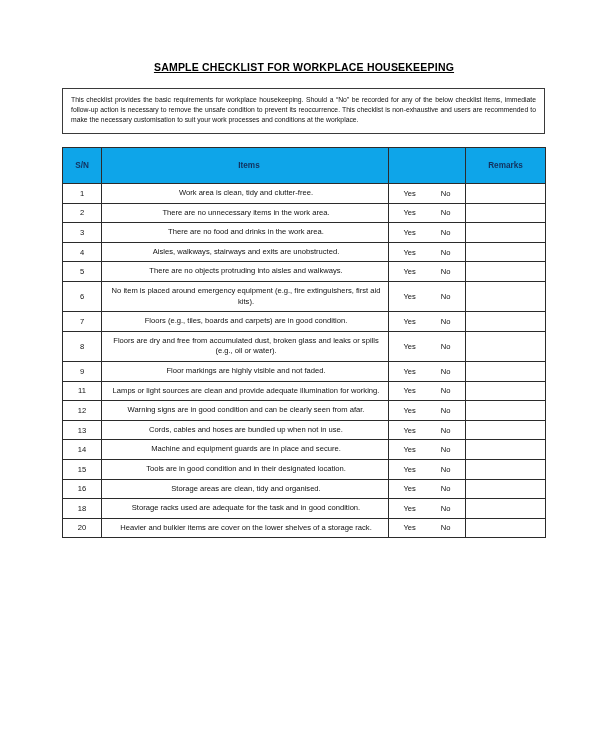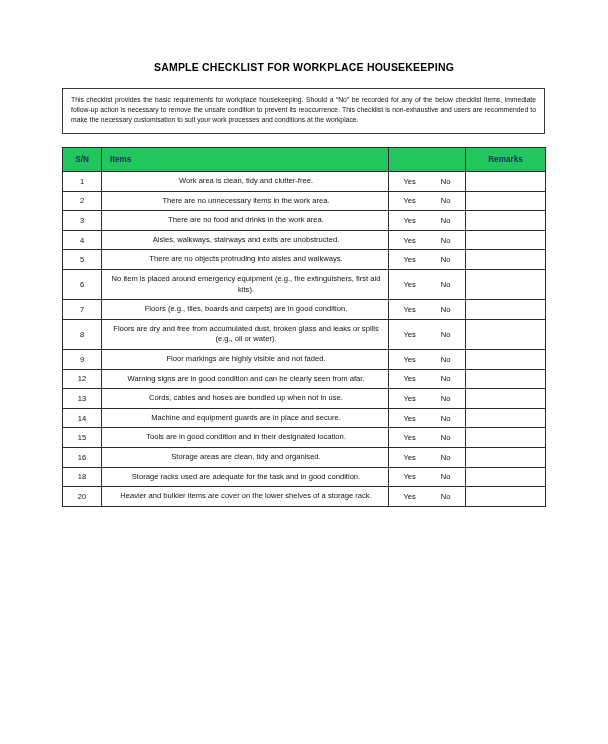--- a/index.html
+++ b/index.html
@@ -30,20 +30,21 @@
     position: absolute;
     left: 0;
     top: 60px;
     width: 608px;
     text-align: center;
     font-size: 10.5px;
     font-weight: bold;
     letter-spacing: 0.02em;
     color: #000000;
     line-height: 14px;
+    text-decoration: underline;
   }
 
   
   .intro-box {
     position: absolute;
     left: 62px;
     top: 88px;
     width: 483px;
     box-sizing: border-box;
     border: 1px solid #3a3a3a;
@@ -75,30 +76,30 @@
 
   .checklist-table th,
   .checklist-table td {
     border: 1px solid #2b2b2b;
     padding: 0;
     vertical-align: middle;
     box-sizing: border-box;
   }
 
   thead th {
-    background: #22c55e;
+    background: #0ea5e9;
     color: #13305c;
     font-weight: bold;
     font-size: 8.2px;
-    height: 24px;
+    height: 36px;
     border-top: 2px solid #000000;
     border-bottom: 2px solid #000000;
   }
   th.h-sn      { text-align: center; }
-  th.h-items   { text-align: left; padding-left: 8px; }
+  th.h-items   { text-align: center; padding-left: 8px; }
   th.h-yesno   { text-align: center; }
   th.h-remarks { text-align: center; }
 
   tbody td.cell-sn {
     text-align: center;
     font-size: 7.6px;
     color: #111111;
   }
   tbody td.cell-item {
     text-align: center;
@@ -258,20 +259,31 @@
           <td class="cell-item">Floor markings are highly visible and not faded.</td>
           <td class="cell-yesno">
             <div class="yesno-wrap">
               <span class="opt">Yes</span>
               <span class="opt">No</span>
             </div>
           </td>
           <td class="cell-remarks"></td>
         </tr>
         <tr>
+          <td class="cell-sn">11</td>
+          <td class="cell-item">Lamps or light sources are clean and provide adequate illumination for working.</td>
+          <td class="cell-yesno">
+            <div class="yesno-wrap">
+              <span class="opt">Yes</span>
+              <span class="opt">No</span>
+            </div>
+          </td>
+          <td class="cell-remarks"></td>
+        </tr>
+        <tr>
           <td class="cell-sn">12</td>
           <td class="cell-item">Warning signs are in good condition and can be clearly seen from afar.</td>
           <td class="cell-yesno">
             <div class="yesno-wrap">
               <span class="opt">Yes</span>
               <span class="opt">No</span>
             </div>
           </td>
           <td class="cell-remarks"></td>
         </tr>

